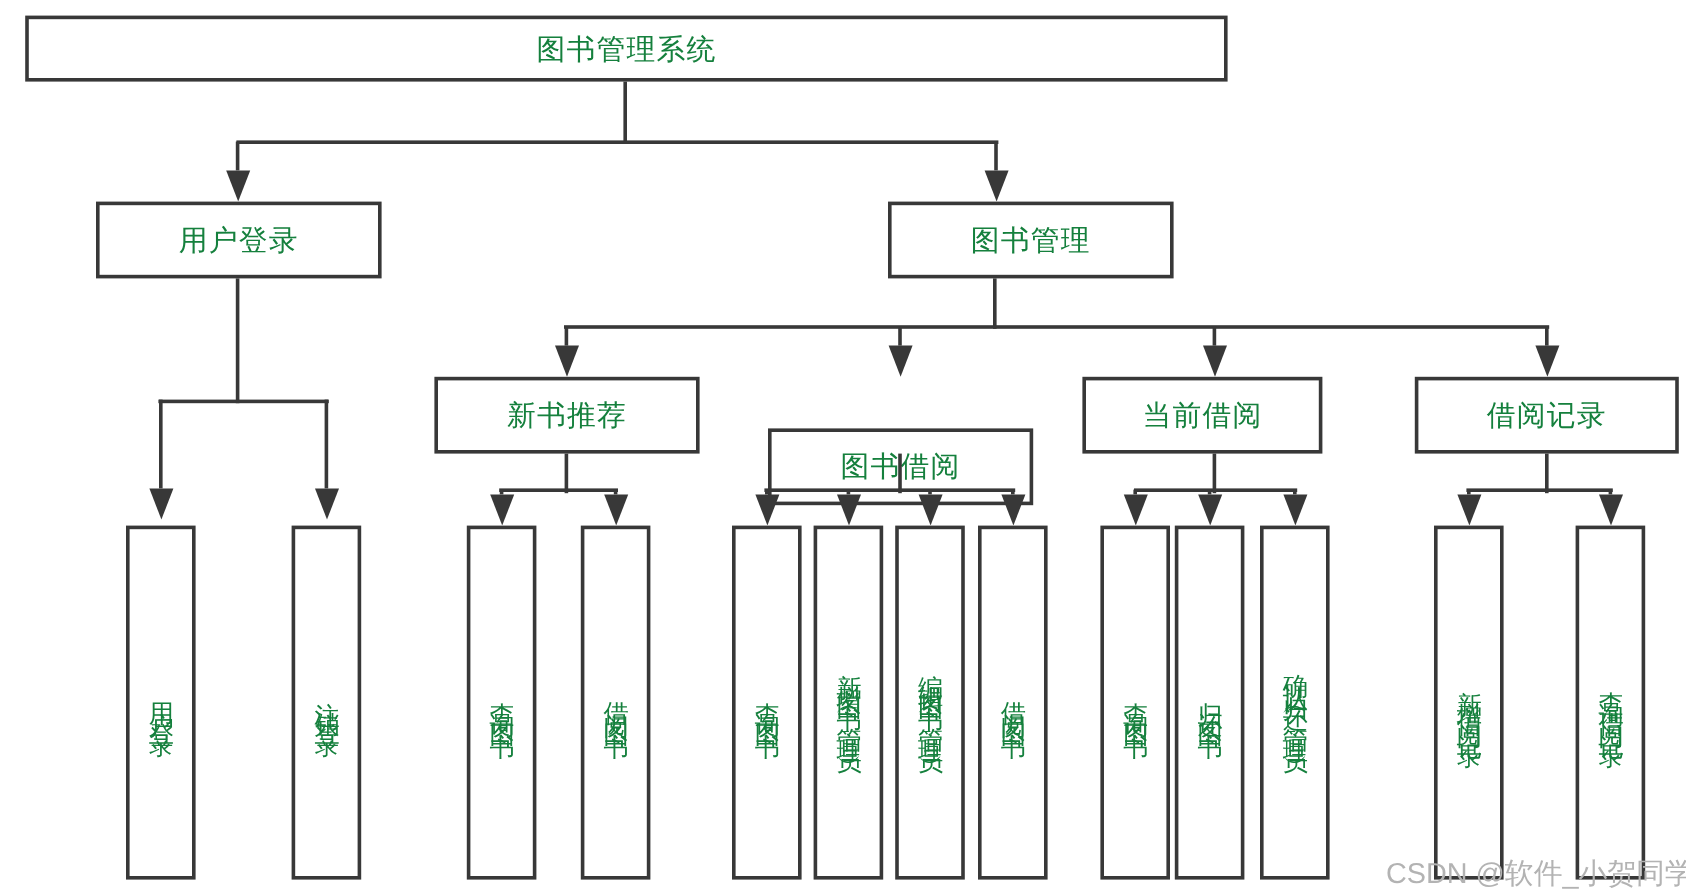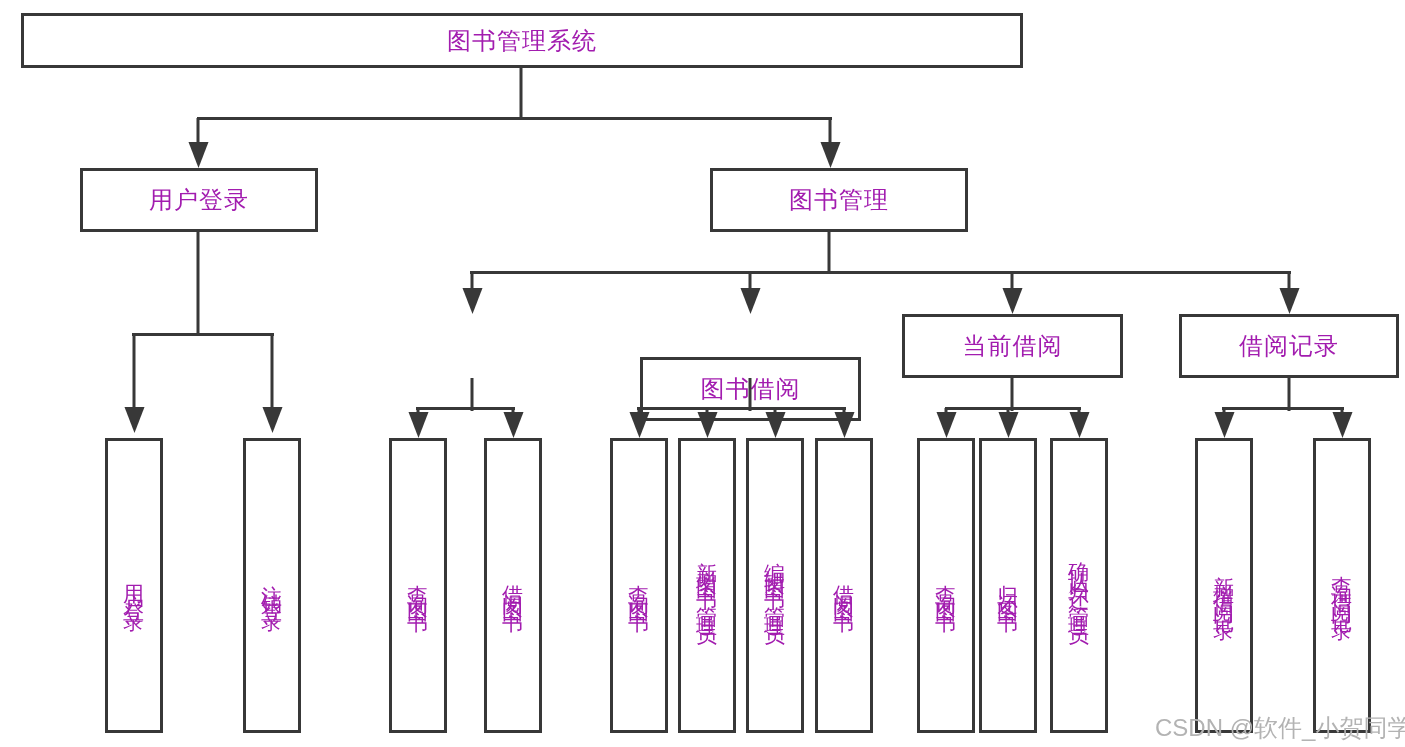--- a/index.html
+++ b/index.html
@@ -9,21 +9,21 @@
     background:#ffffff;
     font-family:"Liberation Sans","DejaVu Sans",sans-serif;
     overflow:hidden;
   }
   .node{
     position:absolute;
     box-sizing:border-box;
     background:#ffffff;
     border:3px solid #383838;
     display:flex;align-items:center;justify-content:center;
-    color:#a21caf;
+    color:#15803d;
   }
   .h-node{font-size:24px;letter-spacing:1px;}
   .leaf{
     writing-mode:vertical-rl;
     font-size:21px;
     letter-spacing:9px;
     line-height:1;
     text-align:center;
   }
   .vline{position:absolute;width:3px;background:#383838;transform:translateX(-50%);}
@@ -53,40 +53,43 @@
   </div>
 
   <div class="vline" style="left:521px;top:68px;height:51px;"></div>
   <div class="hline" style="left:197px;top:117px;width:635px;"></div>
   <div class="drop" style="left:198px;top:118px;height:24px;"></div>
   <div class="drop" style="left:830px;top:118px;height:24px;"></div>
 
   <div class="node h-node" style="left:80px;top:168px;width:238px;height:64px;">
     <span>用户登录</span>
   </div>
-  <div class="node h-node" style="left:710px;top:168px;width:258px;height:64px;">
+  <div class="node h-node" style="left:740px;top:168px;width:238px;height:64px;">
     <span>图书管理</span>
   </div>
 
   <div class="vline" style="left:198px;top:232px;height:104px;"></div>
   <div class="hline" style="left:132px;top:333px;width:142px;"></div>
   <div class="drop" style="left:134px;top:333px;height:74px;"></div>
   <div class="drop" style="left:272px;top:333px;height:74px;"></div>
 
   <div class="vline" style="left:829px;top:232px;height:42px;"></div>
   <div class="hline" style="left:470px;top:271px;width:821px;"></div>
   <div class="drop" style="left:472px;top:272px;height:16px;"></div>
   <div class="drop" style="left:750px;top:272px;height:16px;"></div>
   <div class="drop" style="left:1012px;top:272px;height:16px;"></div>
   <div class="drop" style="left:1289px;top:272px;height:16px;"></div>
 
+  <div class="node h-node" style="left:362px;top:314px;width:221px;height:64px;">
+    <span>新书推荐</span>
+  </div>
   <div class="node h-node" style="left:640px;top:314px;width:221px;height:64px;margin-top:43px;">
     <span>图书借阅</span>
   </div>
-  <div class="node h-node" style="left:902px;top:314px;width:221px;height:64px;">
+  <div class="node h-node" style="left:902px;top:314px;width:200px;height:64px;">
     <span>当前借阅</span>
   </div>
   <div class="node h-node" style="left:1179px;top:314px;width:220px;height:64px;">
     <span>借阅记录</span>
   </div>
 
   <div class="vline" style="left:472px;top:378px;height:33px;"></div>
   <div class="hline" style="left:416px;top:407px;width:99px;"></div>
   <div class="drop" style="left:418px;top:408px;height:4px;"></div>
   <div class="drop" style="left:513px;top:408px;height:4px;"></div>

